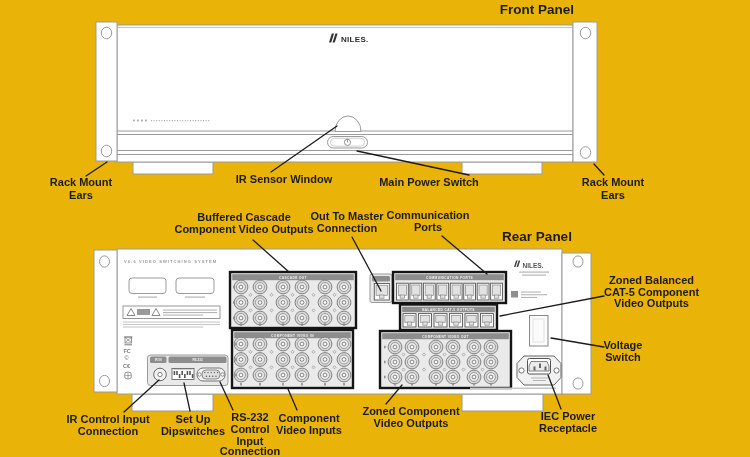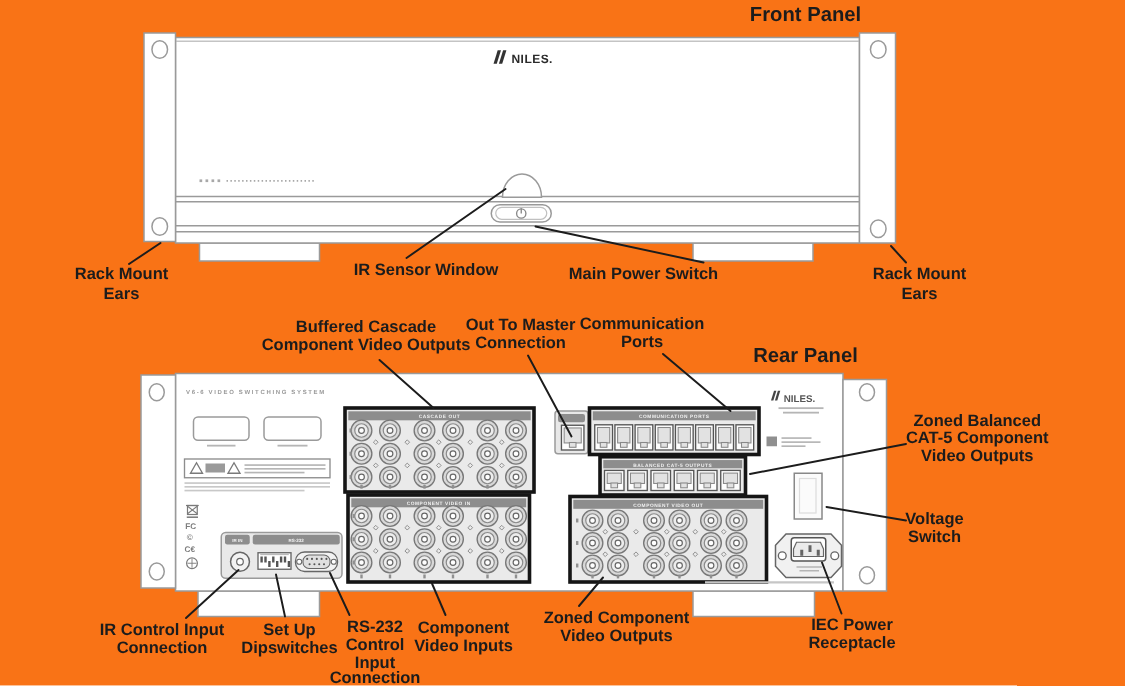--- a/index.html
+++ b/index.html
@@ -1,16 +1,16 @@
 <!DOCTYPE html>
 <html><head>
 <meta charset="utf-8">
 <style>
   html,body{margin:0;padding:0;background:#ffffff;}
-  .stage{position:relative;width:750px;height:457px;background:#f97316;overflow:hidden;
+  .stage{position:relative;width:750px;height:457px;background:#eab308;overflow:hidden;
          font-family:"Liberation Sans",sans-serif;}
   svg text{font-family:"Liberation Sans",sans-serif;}
   .callout{font-size:11px;font-weight:bold;fill:#1c1c1c;}
   .title{font-size:13.5px;font-weight:bold;fill:#1c1c1c;}
   .leader{stroke:#1c1c1c;stroke-width:1.3;stroke-linecap:round;fill:none;}
   .outline{stroke:#9a9a9a;stroke-width:1;fill:#ffffff;}
   .cbox{stroke:#151515;stroke-width:2.4;fill:#eaeaea;}
   .hdr{fill:#8d8d8d;}
   .strip{font-size:3.2px;font-weight:bold;fill:#f2f2f2;letter-spacing:0.4px;}
   .chiptxt{font-size:3px;font-weight:bold;fill:#f2f2f2;}

